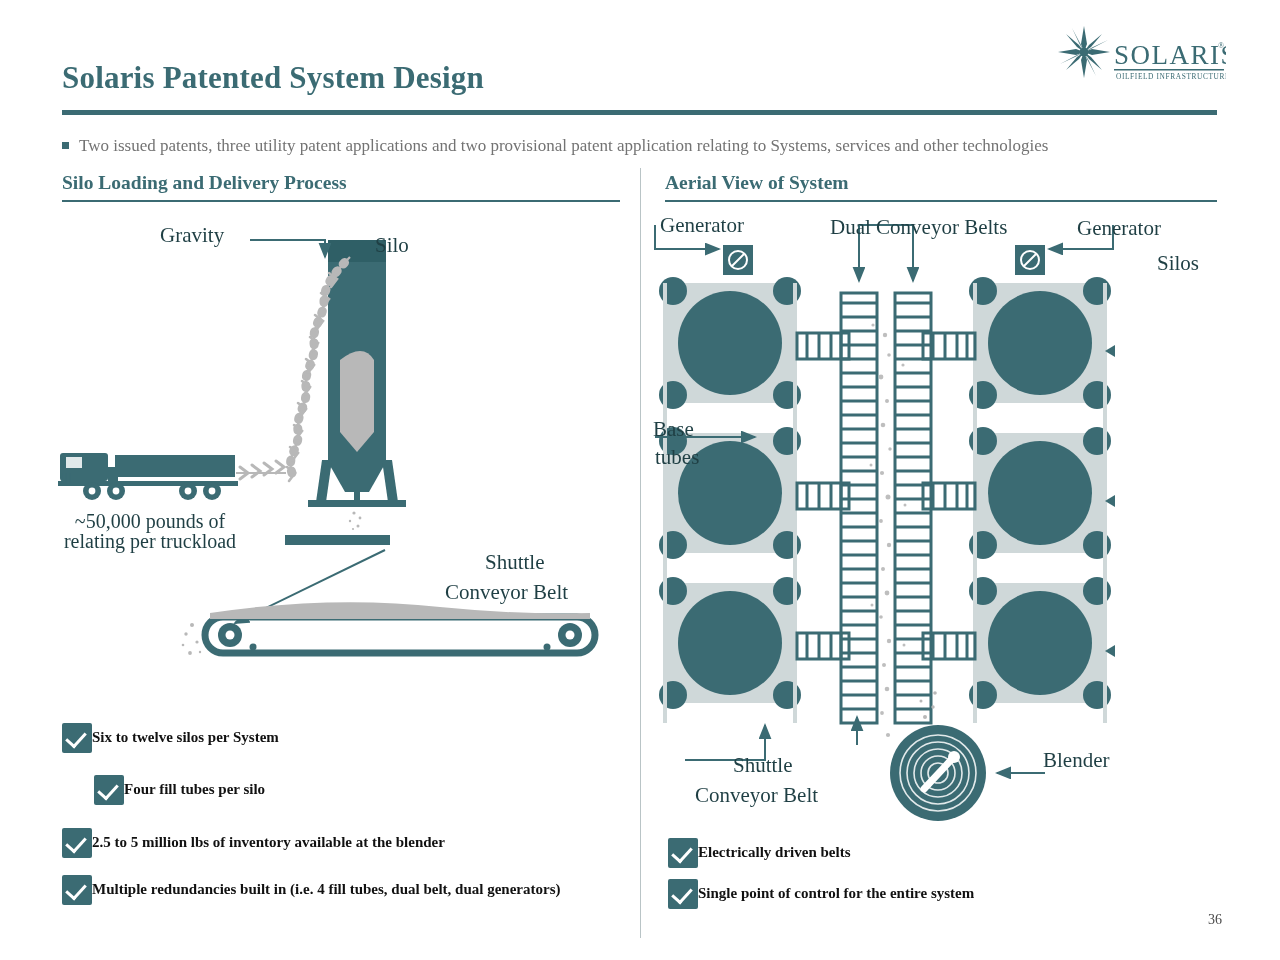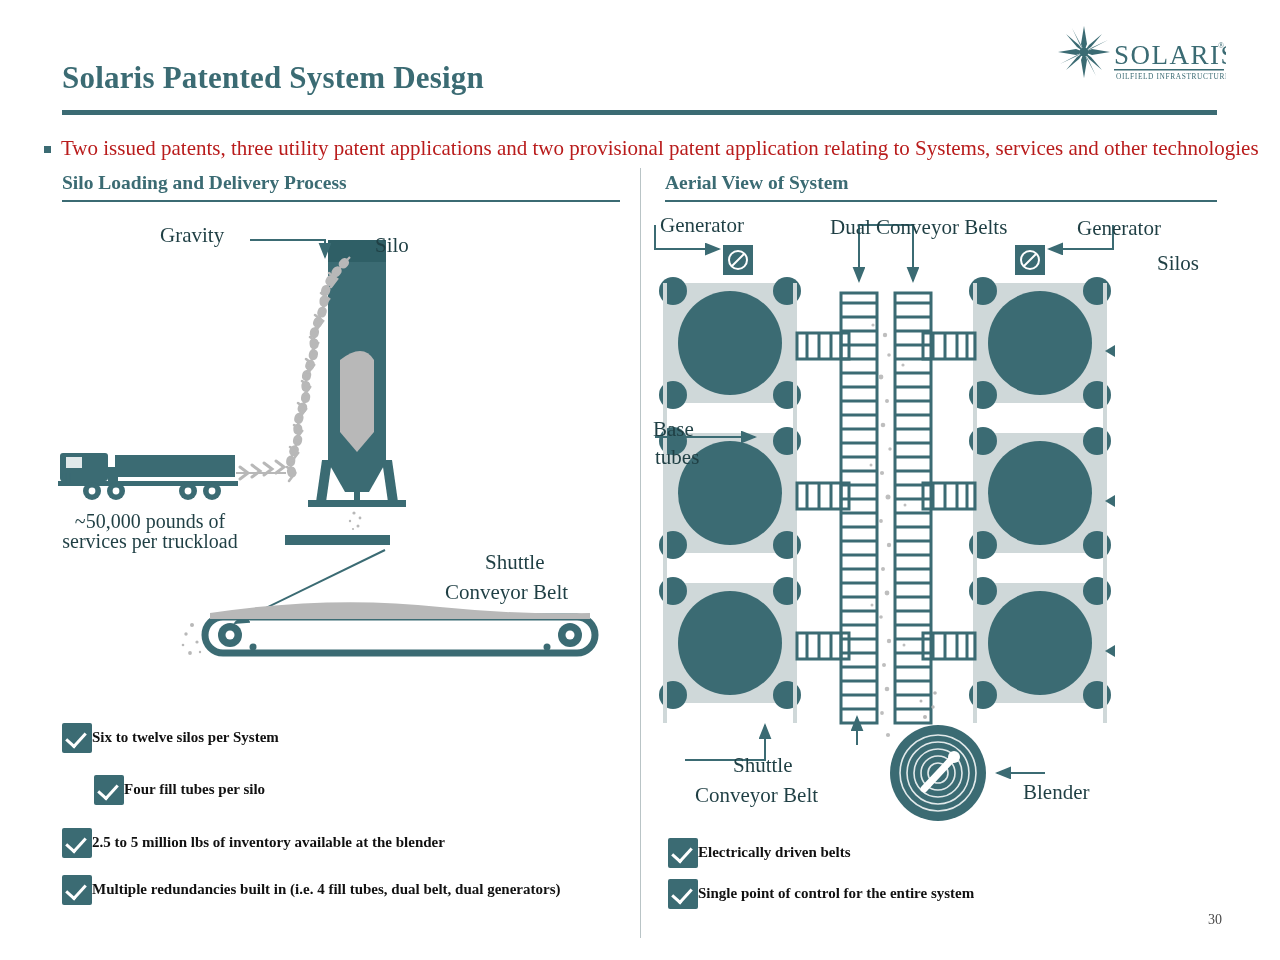--- a/index.html
+++ b/index.html
@@ -26,23 +26,23 @@
     font-size: 31px; font-weight: bold;
     color: #3b6b73;
     letter-spacing: .2px;
   }
   .title-rule {
     position: absolute; left: 62px; top: 110px;
     width: 1155px; height: 5px;
     background: #3b6b73;
   }
   .subhead {
-    position: absolute; left: 44px; top: 136px;
+    position: absolute; left: 62px; top: 136px;
     width: 1160px;
-    font-size: 21px; color: #b91c1c;
+    font-size: 17px; color: #737373;
     white-space: nowrap;
   }
   .subhead .bullet-sq {
     display: inline-block;
     width: 7px; height: 7px;
     background: #3b6b73;
     margin-right: 10px;
     vertical-align: 2px;
   }
 
@@ -256,21 +256,21 @@
           <circle cx="150" cy="448" r="1.9"></circle>
             <circle cx="160" cy="447" r="1.2"></circle>
         </g>
       </g>
     </svg>
 
     
     <div class="dlabel" style="left:120px; top:18px;">Gravity</div>
     <div class="dlabel" style="left:335px; top:28px;">Silo</div>
     <div class="dlabel small center" style="left:10px; top:305px; width:200px;">~50,000 pounds of</div>
-    <div class="dlabel small center" style="left:0px; top:325px; width:220px;">services per truckload</div>
+    <div class="dlabel small center" style="left:0px; top:325px; width:220px;">relating per truckload</div>
     <div class="dlabel" style="left:445px; top:345px;">Shuttle</div>
     <div class="dlabel" style="left:405px; top:375px;">Conveyor Belt</div>
   </div>
 
   <div id="right-diagram">
     <svg width="580" height="640" viewBox="0 0 580 640" xmlns="http://www.w3.org/2000/svg">
       <defs>
         <marker id="arrowR" markerWidth="9" markerHeight="9" refX="7" refY="3.2" orient="auto">
           <path d="M0,0 L8,3.2 L0,6.4 z" fill="#3b6b73"></path>
         </marker>
@@ -419,21 +419,21 @@
 
     
     <div class="dlabel" style="left:15px; top:8px;">Generator</div>
     <div class="dlabel" style="left:185px; top:10px;">Dual Conveyor Belts</div>
     <div class="dlabel" style="left:432px; top:11px;">Generator</div>
     <div class="dlabel" style="left:512px; top:46px;">Silos</div>
     <div class="dlabel" style="left:8px; top:212px;">Base</div>
     <div class="dlabel" style="left:10px; top:240px;">tubes</div>
     <div class="dlabel" style="left:88px; top:548px;">Shuttle</div>
     <div class="dlabel" style="left:50px; top:578px;">Conveyor Belt</div>
-    <div class="dlabel" style="left:378px; top:543px;margin-top:32px;">Blender</div>
+    <div class="dlabel" style="left:398px; top:543px;">Blender</div>
   </div>
 
   <div class="check-item" style="left:62px; top:723px;">
     <span class="check-box"></span>
     <span class="check-text">Six to twelve silos per System</span>
   </div>
   <div class="check-item" style="left:62px; top:775px;padding-left:32px;">
     <span class="check-box"></span>
     <span class="check-text">Four fill tubes per silo</span>
   </div>
@@ -448,14 +448,14 @@
 
   <div class="check-item" style="left:668px; top:838px;">
     <span class="check-box"></span>
     <span class="check-text">Electrically driven belts</span>
   </div>
   <div class="check-item" style="left:668px; top:879px;">
     <span class="check-box"></span>
     <span class="check-text">Single point of control for the entire system</span>
   </div>
 
-  <div class="page-num">30</div>
+  <div class="page-num">36</div>
 </div>
 
 </body></html>

